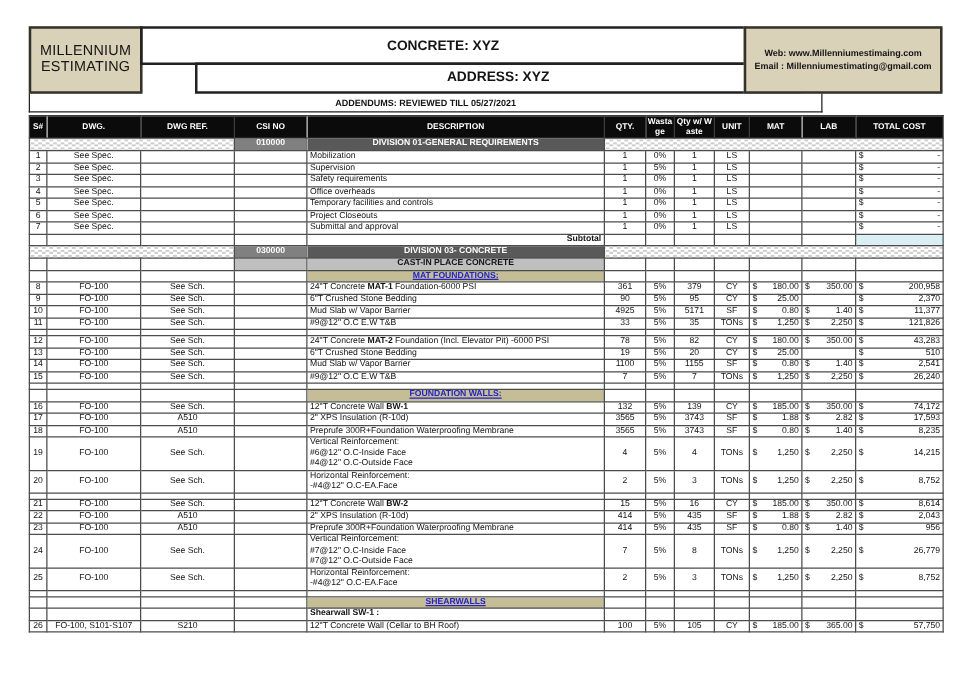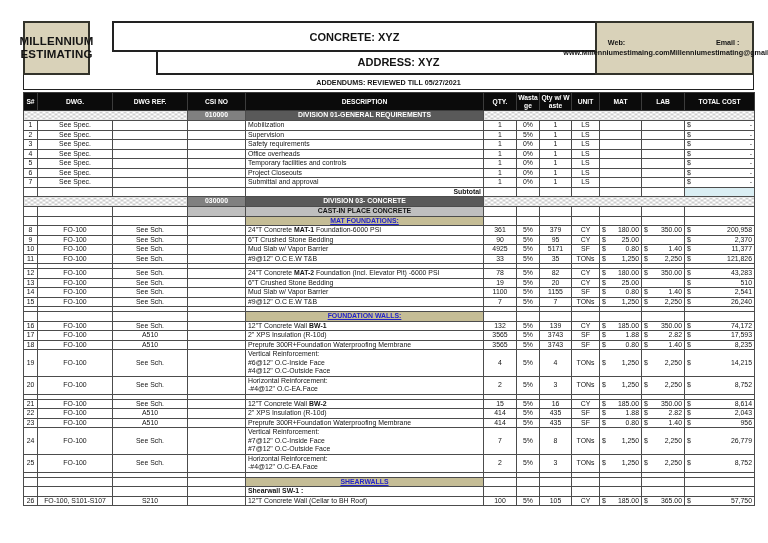--- a/index.html
+++ b/index.html
@@ -1,34 +1,34 @@
 <!DOCTYPE html>
 <html><head>
 <meta charset="utf-8">
 <style>
   html,body{margin:0;padding:0;background:#ffffff;}
   body{width:768px;height:543px;position:relative;overflow:hidden;
        font-family:"Liberation Sans",sans-serif;color:#141414;}
 
   
-  .logo-box{position:absolute;left:23px;top:21px;width:67px;height:54px;
+  .logo-box{position:absolute;left:23px;top:21px;width:91px;height:54px;
     background:#D9D2B9;border:2px solid #33332b;box-sizing:border-box;
     display:flex;flex-direction:column;align-items:center;justify-content:center;
-    font-weight:700;font-size:11.5px;line-height:13px;letter-spacing:.2px;}
+    font-weight:400;font-size:11.5px;line-height:13px;letter-spacing:.2px;}
   .proj-box{position:absolute;left:112px;top:21px;width:485px;height:31px;
     border:2px solid #222;box-sizing:border-box;display:flex;align-items:center;
     justify-content:center;font-weight:700;font-size:11px;}
   .addr-box{position:absolute;left:112px;top:50px;width:485px;height:25px;
     border:2px solid #222;border-top:1px solid #222;box-sizing:border-box;
     display:flex;align-items:center;justify-content:center;font-weight:700;font-size:11px;margin-left:44px;}
   .contact-box{position:absolute;left:595px;top:21px;width:159px;height:54px;
     background:#D9D2B9;border:2px solid #33332b;box-sizing:border-box;
-    display:flex;flex-direction:row;align-items:center;justify-content:center;
+    display:flex;flex-direction:column;align-items:center;justify-content:center;
     text-align:center;font-weight:700;font-size:7.2px;line-height:10px;}
-  .addendum-bar{position:absolute;left:23px;top:75px;width:731px;height:15px;
+  .addendum-bar{position:absolute;left:23px;top:75px;width:635px;height:15px;
     border:1px solid #222;border-top:none;box-sizing:border-box;
     display:flex;align-items:center;justify-content:center;font-weight:700;font-size:7.2px;}
 
   
   table{position:absolute;left:23px;top:92px;width:731px;
         border-collapse:collapse;table-layout:fixed;font-size:6.9px;}
   td,th{border:1px solid #4c4c4c;padding:0 2px;overflow:hidden;
         vertical-align:middle;line-height:8.5px;box-sizing:border-box;}
   thead th{background:#0b0b0b;color:#ffffff;font-weight:700;font-size:6.7px;
         line-height:7.5px;text-align:center;height:17px;border:1px solid #3c3c3c;

